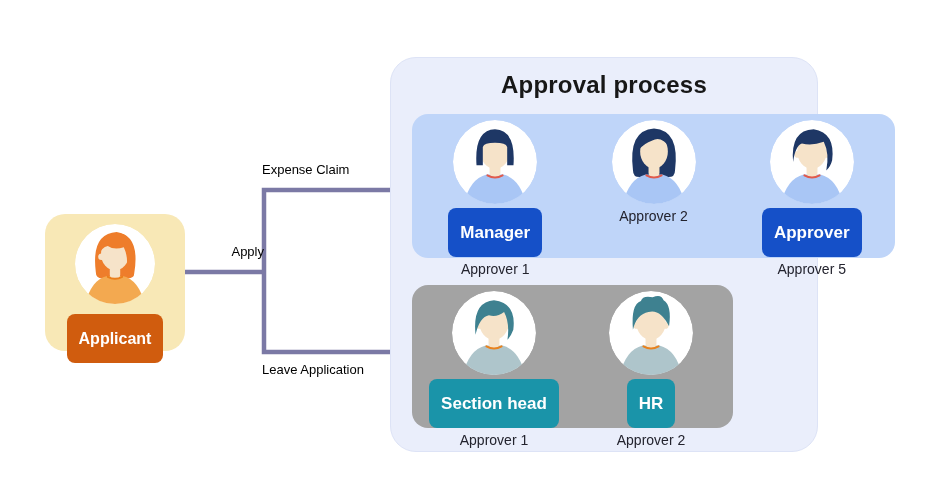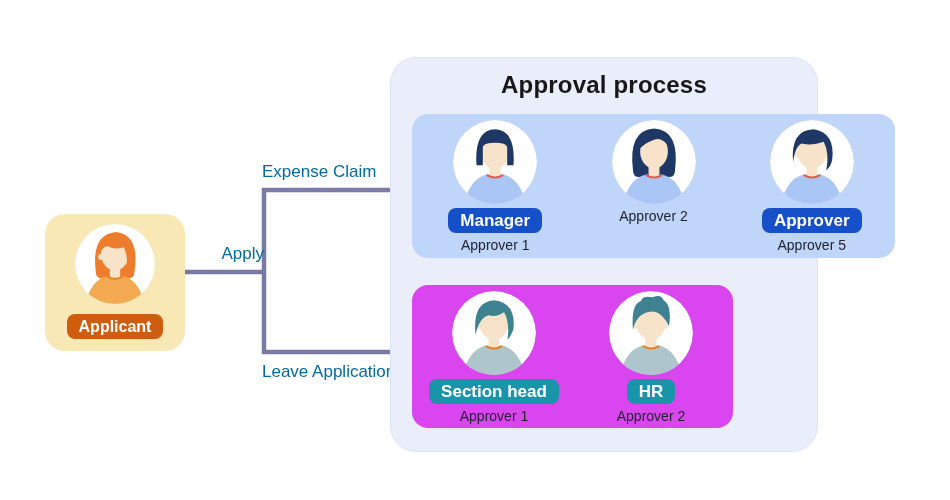--- a/index.html
+++ b/index.html
@@ -2,49 +2,49 @@
 <html><head>
 <meta charset="utf-8">
 <style>
   html,body{margin:0;padding:0;background:#ffffff;}
   #canvas{
     position:relative;width:950px;height:500px;background:#ffffff;overflow:hidden;
     font-family:"Liberation Sans","DejaVu Sans",sans-serif;color:#1b1b1b;
   }
   
   #arrows{position:absolute;left:0;top:0;width:950px;height:500px;pointer-events:none;}
-  .flow-label{position:absolute;font-size:17px;font-weight:500;color:#0369a1;white-space:nowrap;}
+  .flow-label{position:absolute;font-size:13px;font-weight:500;color:#000000;white-space:nowrap;}
   .lbl-apply{left:185px;top:244px;width:79px;text-align:right;}
   .lbl-expense{left:262px;top:162px;}
   .lbl-leave{left:262px;top:362px;}
 
   
   .applicant-card{
     position:absolute;left:45px;top:214px;width:140px;height:137px;
     background:#F8E8B6;border-radius:20px;display:flex;flex-direction:column;align-items:center;
   }
   .applicant-card .avatar{width:80px;height:80px;margin-top:10px;}
   .badge{
     display:inline-block;color:#ffffff;font-weight:700;border-radius:8px;
-    padding:2px 12px;font-size:17px;line-height:21px;white-space:nowrap;text-align:center;
+    padding:14px 12px;font-size:17px;line-height:21px;white-space:nowrap;text-align:center;
   }
   .badge-orange{background:#D05C0E;font-size:16px;margin-top:10px;}
 
   
   .process-container{
     position:absolute;left:390px;top:57px;width:428px;height:395px;
     background:#EAEEFB;border:1px solid #DDE3F6;border-radius:26px;box-sizing:border-box;
   }
   .process-title{
     position:absolute;left:0;top:13px;width:100%;text-align:center;
     font-size:24px;font-weight:600;color:#171717;letter-spacing:.2px;
   }
   .panel{position:absolute;border-radius:16px;display:flex;justify-content:space-evenly;align-items:flex-start;}
   .panel-expense{left:21px;top:56px;width:483px;height:144px;background:#BFD5F9;}
-  .panel-leave{left:21px;top:227px;width:321px;height:143px;background:#d946ef;}
+  .panel-leave{left:21px;top:227px;width:321px;height:143px;background:#a3a3a3;}
 
   .approver{width:150px;display:flex;flex-direction:column;align-items:center;padding-top:6px;}
   .avatar{width:84px;height:84px;border-radius:50%;}
   .avatar svg{display:block;width:100%;height:100%;}
   .badge-blue{background:#1550C8;margin-top:4px;}
   .badge-teal{background:#1A94A9;margin-top:4px;}
   .order{margin-top:4px;font-size:14px;color:#23232e;}
 </style>
 </head>
 <body>

